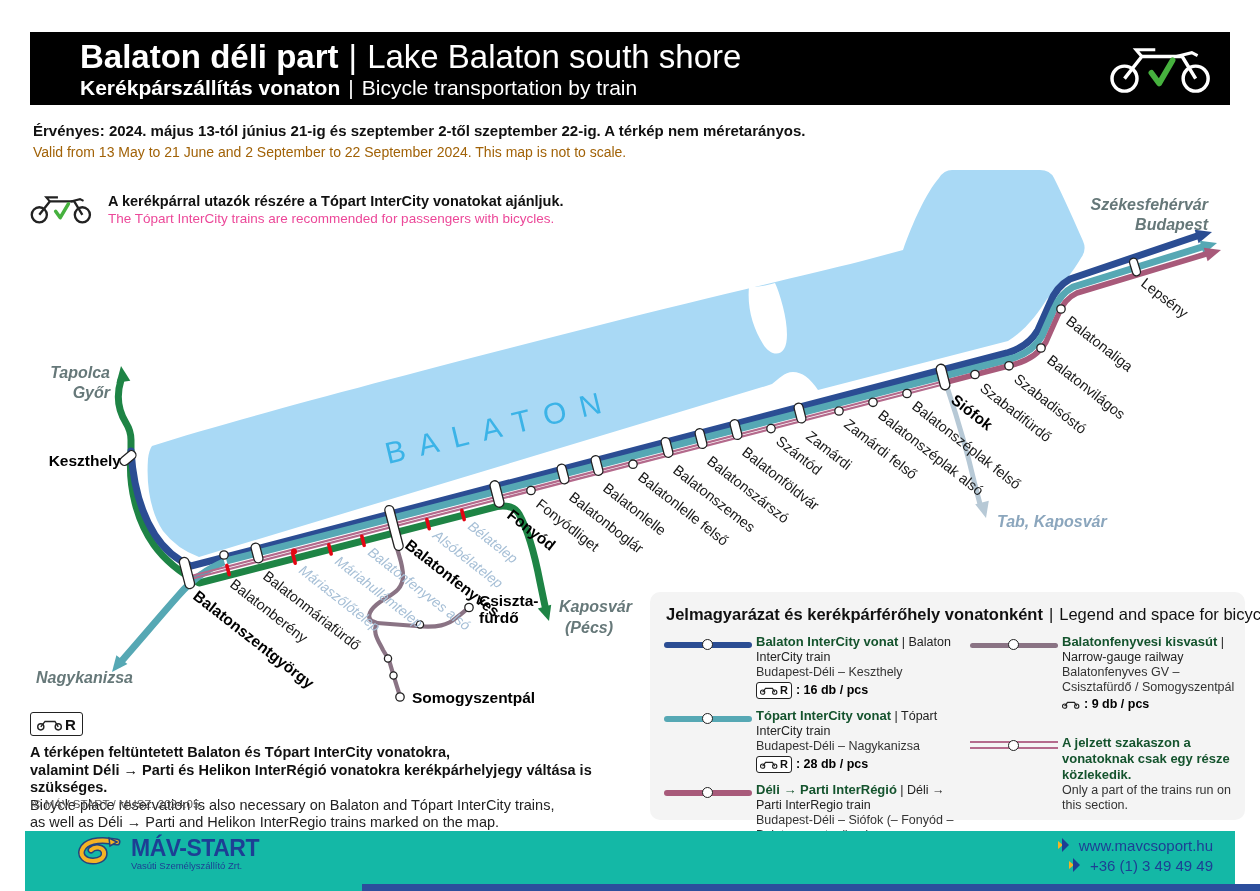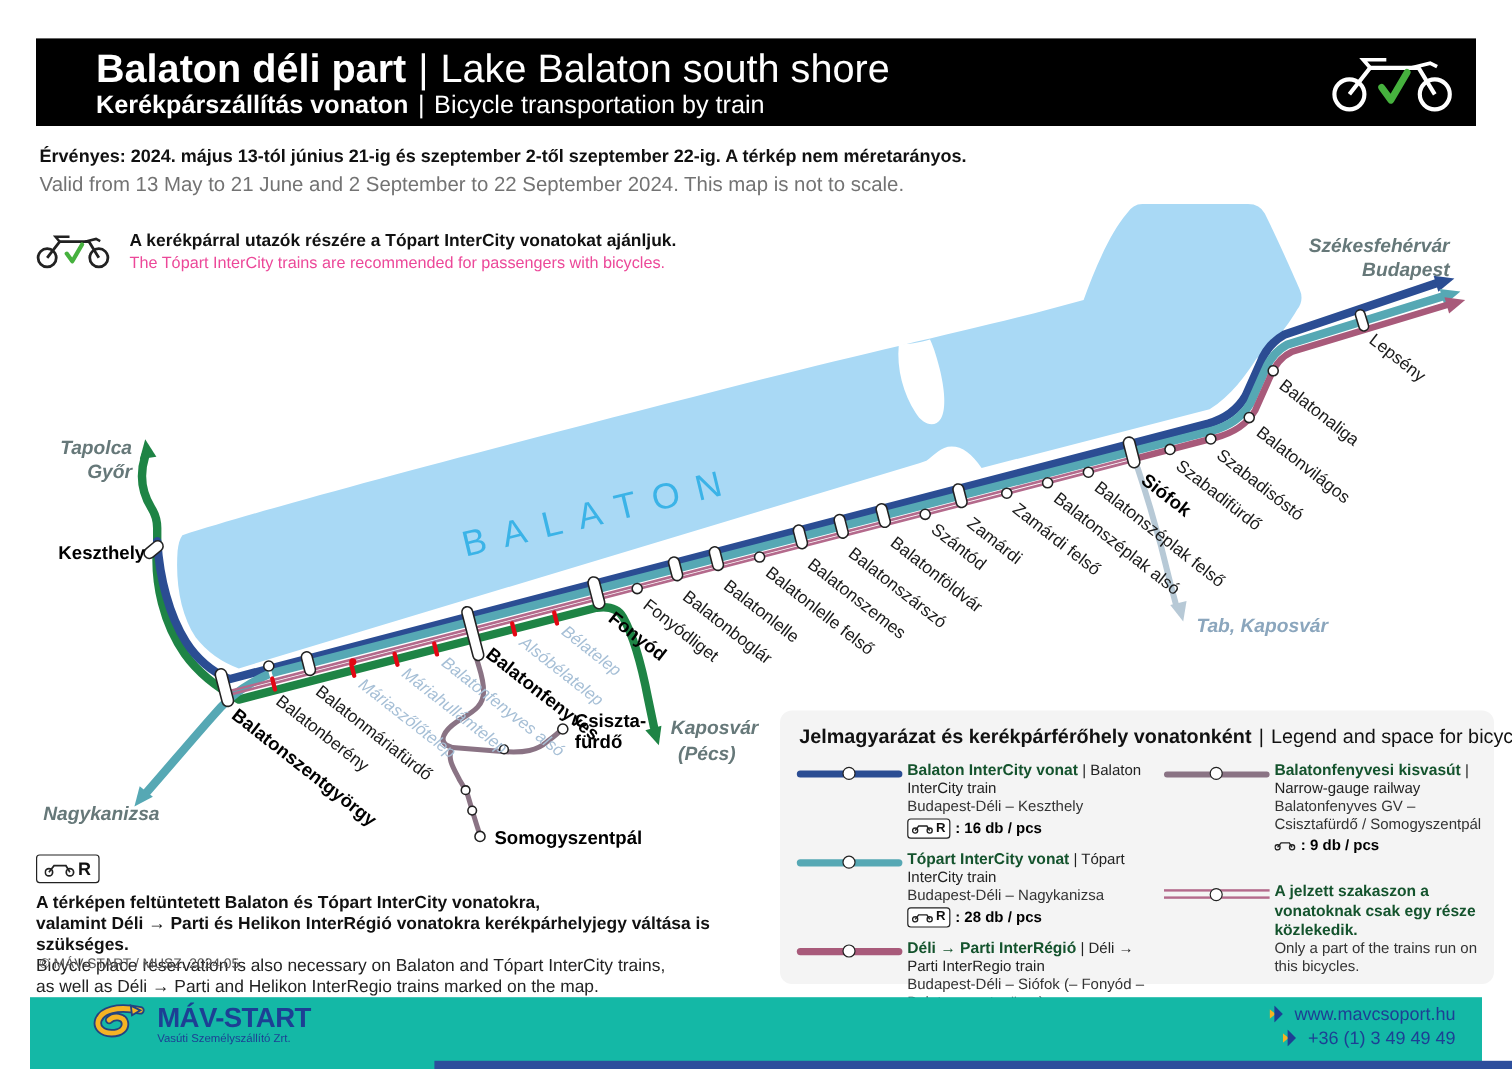--- a/index.html
+++ b/index.html
@@ -16,21 +16,21 @@
   .subtitle-line{font-size:21px;line-height:26px;white-space:nowrap;}
   .subtitle-line .t-hu{font-weight:bold;}
   .subtitle-line .t-sep{margin:0 8px;font-weight:300;}
   .subtitle-line .t-en{font-weight:300;}
   #header-deco{position:absolute;right:14px;top:12px;display:flex;align-items:center;}
   .tri{width:0;height:0;border-top:10px solid transparent;border-bottom:10px solid transparent;margin-right:4px;}
 
   
   #validity{left:33px;top:122px;width:900px;}
   #validity .hu{font-weight:bold;font-size:15px;color:#111;margin-bottom:5px;}
-  #validity .en{font-size:17px;color:#737373;}
+  #validity .en{font-size:14px;color:#a16207;}
   #reco{left:30px;top:192px;display:flex;align-items:center;justify-content:space-between;}
   #reco .txt{margin-left:14px;}
   #reco .hu{font-weight:bold;font-size:14.5px;color:#111;}
   #reco .en{font-size:13.5px;color:#ec4899;margin-top:2px;}
 
   
   #legend{left:650px;top:592px;width:595px;height:228px;background:#f4f4f4;border-radius:10px;}
   #legend .lg-title{padding:13px 0 0 16px;font-size:16.5px;color:#111;white-space:nowrap;}
   #legend .lg-title .t-hu{font-weight:bold;}
   #legend .lg-title .t-sep{margin:0 6px;}
@@ -365,21 +365,21 @@
       </div>
 
       <div class="lg-row" style="margin-top:14px">
         <div class="lg-swatch">
             <span class="lg-bar2a"></span>
             <span class="lg-bar2b"></span>
             <span class="lg-ring"></span>
           </div>
         <div class="lg-text">
           <div class="l1"><b>A jelzett szakaszon a vonatoknak csak egy része közlekedik.</b></div>
-          <div class="l2">Only a part of the trains run on this bicycles.</div>
+          <div class="l2">Only a part of the trains run on this section.</div>
         </div>
       </div>
 
       <div class="lg-row" style="margin-top:26px">
         <div class="lg-swatch">
           <span class="lg-exlabel">Bélatelep</span>
           <span class="lg-bar" style="background:#1e8445"></span>
             <span class="lg-reddot"></span>
         </div>
         <div class="lg-text">

